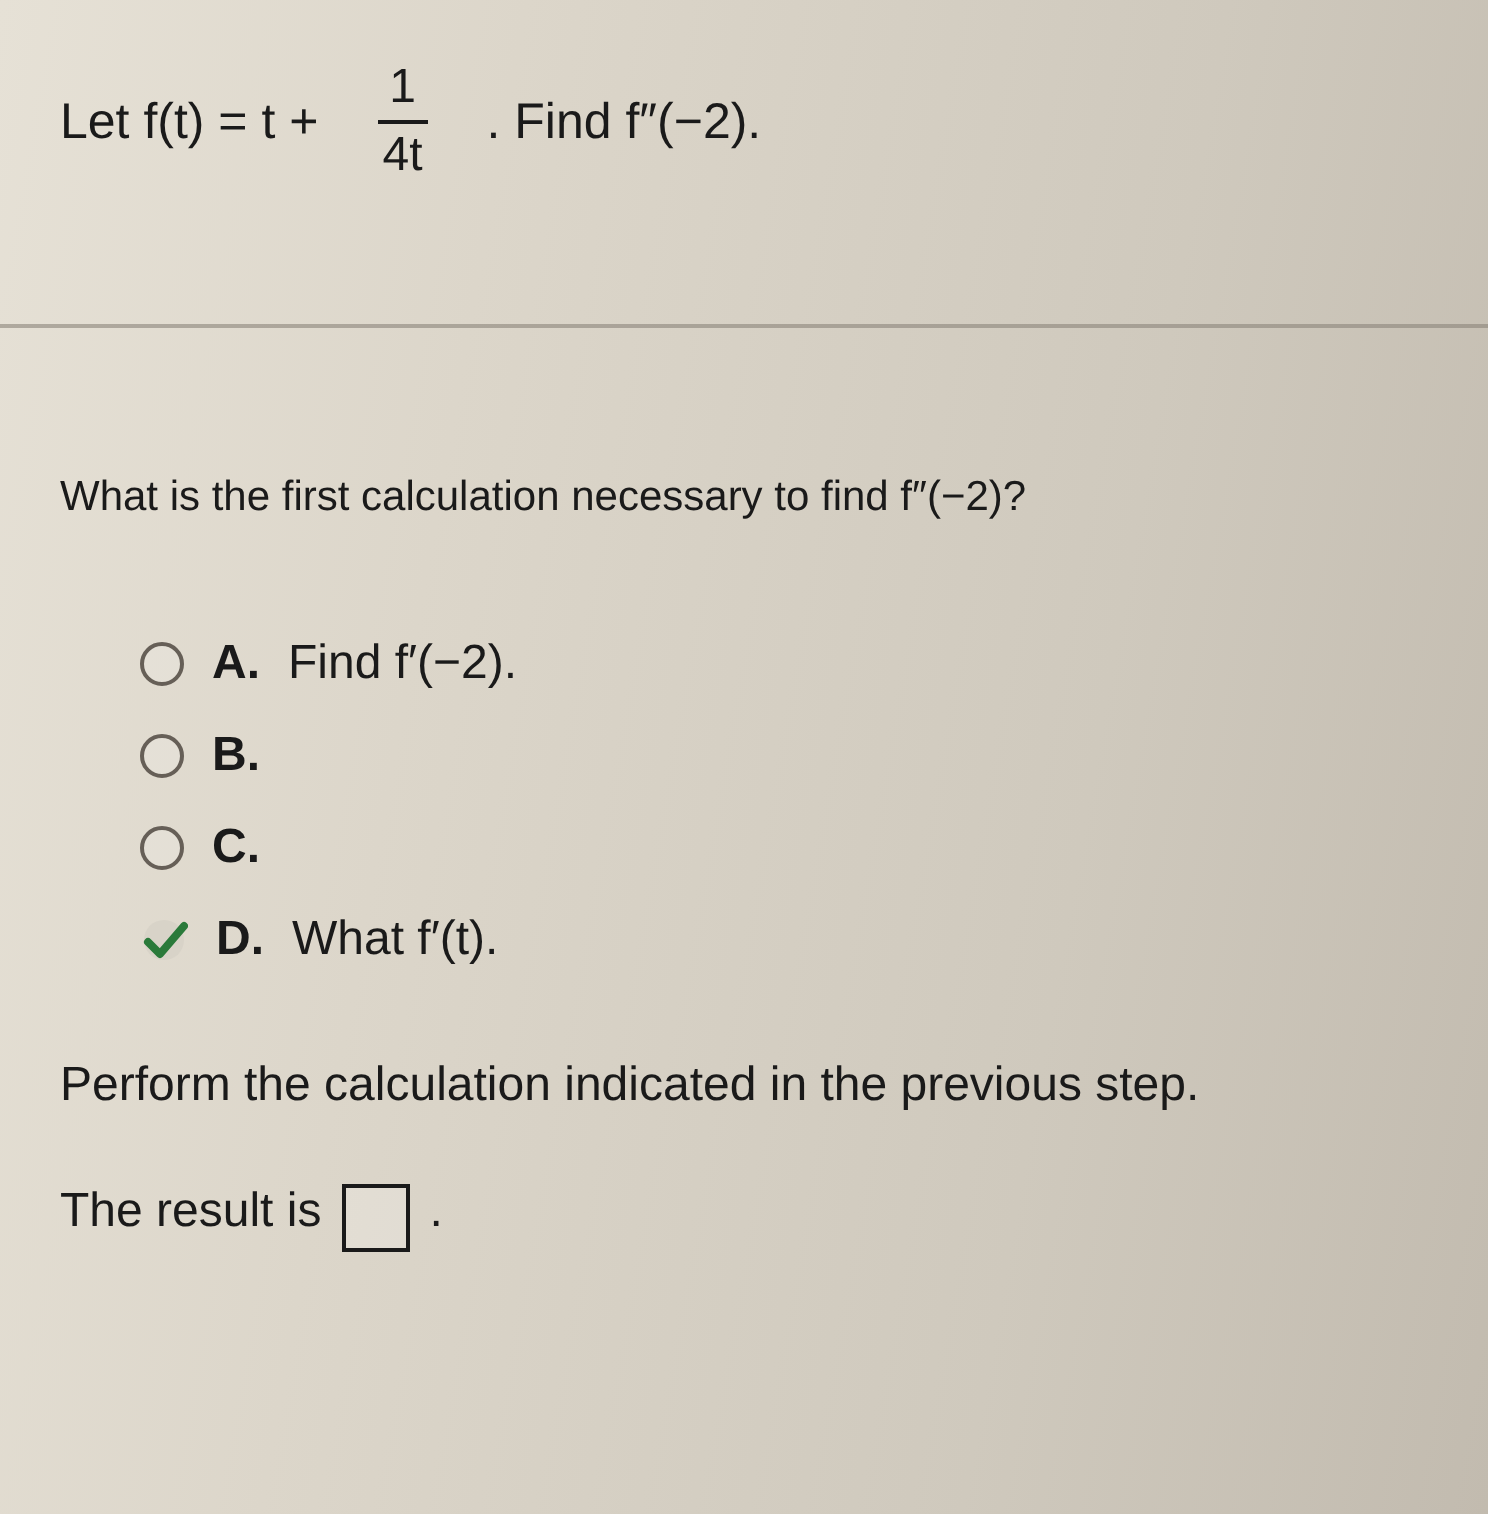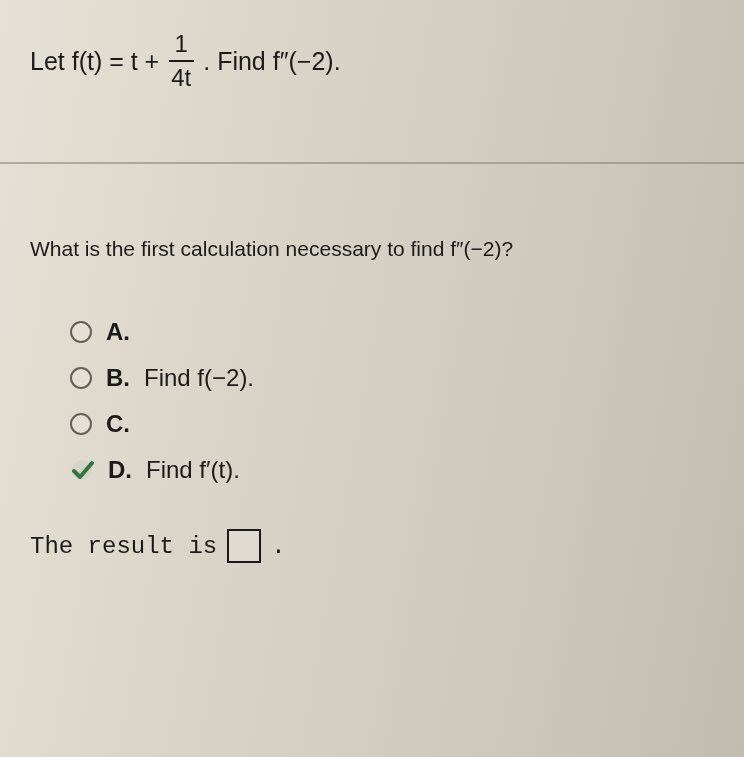--- a/index.html
+++ b/index.html
@@ -17,21 +17,21 @@
       height: 100%;
       background: linear-gradient(100deg, #e6e1d6 0%, #dcd6ca 30%, #cfc9bd 70%, #c2bbaf 100%);
       padding: 30px 35px 30px 30px;
     }
     .problem-statement {
       font-size: 25px;
       color: #1a1a1a;
       display: flex;
       align-items: center;
       flex-wrap: wrap;
-      gap: 2px;
+      gap: 22px;
       margin-bottom: 70px;
     }
     .frac {
       display: inline-flex;
       flex-direction: column;
       align-items: center;
       vertical-align: middle;
       margin: 0 4px;
       font-size: 24px;
     }
@@ -81,23 +81,21 @@
     .opt-letter { font-weight: bold; }
     .instr {
       font-size: 24px;
       color: #1a1a1a;
       margin-bottom: 35px;
     }
     .result-line {
       font-size: 24px;
       color: #1a1a1a;
       display: flex;
-      align-items: center;
       gap: 10px;
-      font-family: Liberation Mono, monospace;
     }
     .box {
       display: inline-block;
       width: 34px;
       height: 34px;
       border: 2px solid #1a1a1a;
       background: rgba(255,255,255,0.2);
     }
   </style>
 </head>
@@ -116,46 +114,47 @@
 
   <hr class="hr-line">
 
   <div class="question">What is the first calculation necessary to find f″(−2)?</div>
 
   <div class="options">
 
     <div class="opt">
       <span class="radio-empty"></span>
       <span class="opt-letter">A.</span>
+      <span>Find f′(−2).</span>
     </div>
 
     <div class="opt">
       <span class="radio-empty"></span>
       <span class="opt-letter">B.</span>
-      <span>Find f(−2).</span>
     </div>
 
     <div class="opt">
       <span class="radio-empty"></span>
       <span class="opt-letter">C.</span>
     </div>
 
     <div class="opt">
       <span class="radio-check">
         <svg viewBox="0 0 24 24">
           <circle cx="12" cy="12" r="10" fill="#d8d3c8" stroke="#4a6" stroke-width="0"></circle>
           <path d="M4 13 L10 19 L22 5" stroke="#2a7a3a" stroke-width="4" fill="none" stroke-linecap="round" stroke-linejoin="round"></path>
         </svg>
       </span>
       <span class="opt-letter">D.</span>
-      <span>Find f′(t).</span>
+      <span>What f′(t).</span>
     </div>
 
   </div>
 
+  <div class="instr">Perform the calculation indicated in the previous step.</div>
 
   <div class="result-line">
     <span>The result is</span>
     <span class="box"></span>
     <span>.</span>
   </div>
 
 </div>
 
 </body></html>

